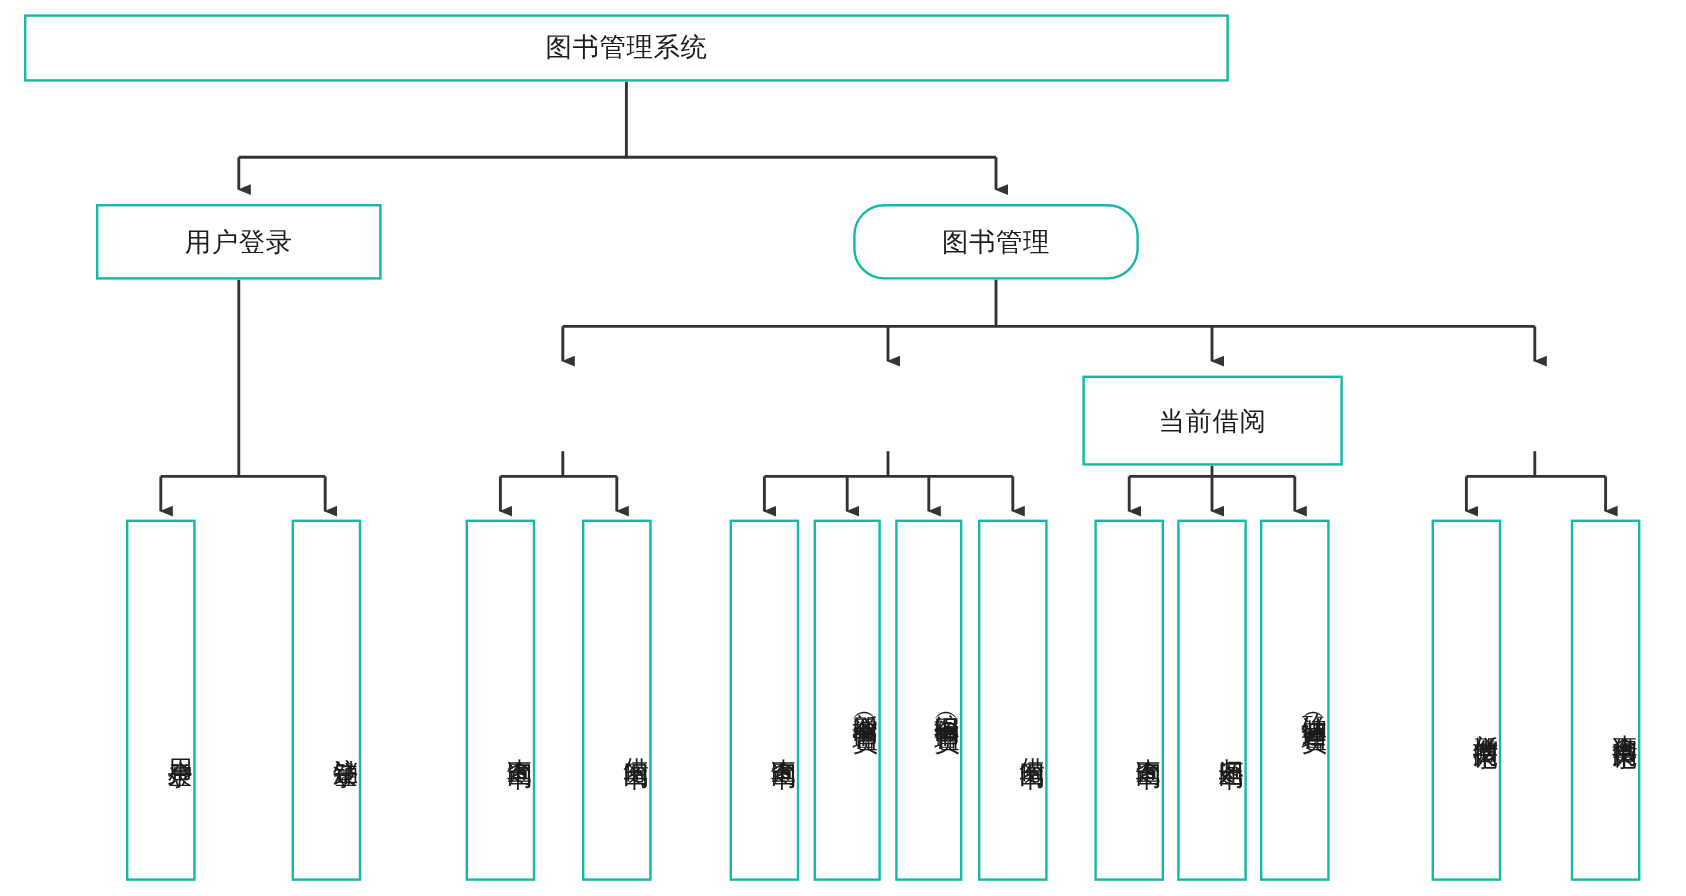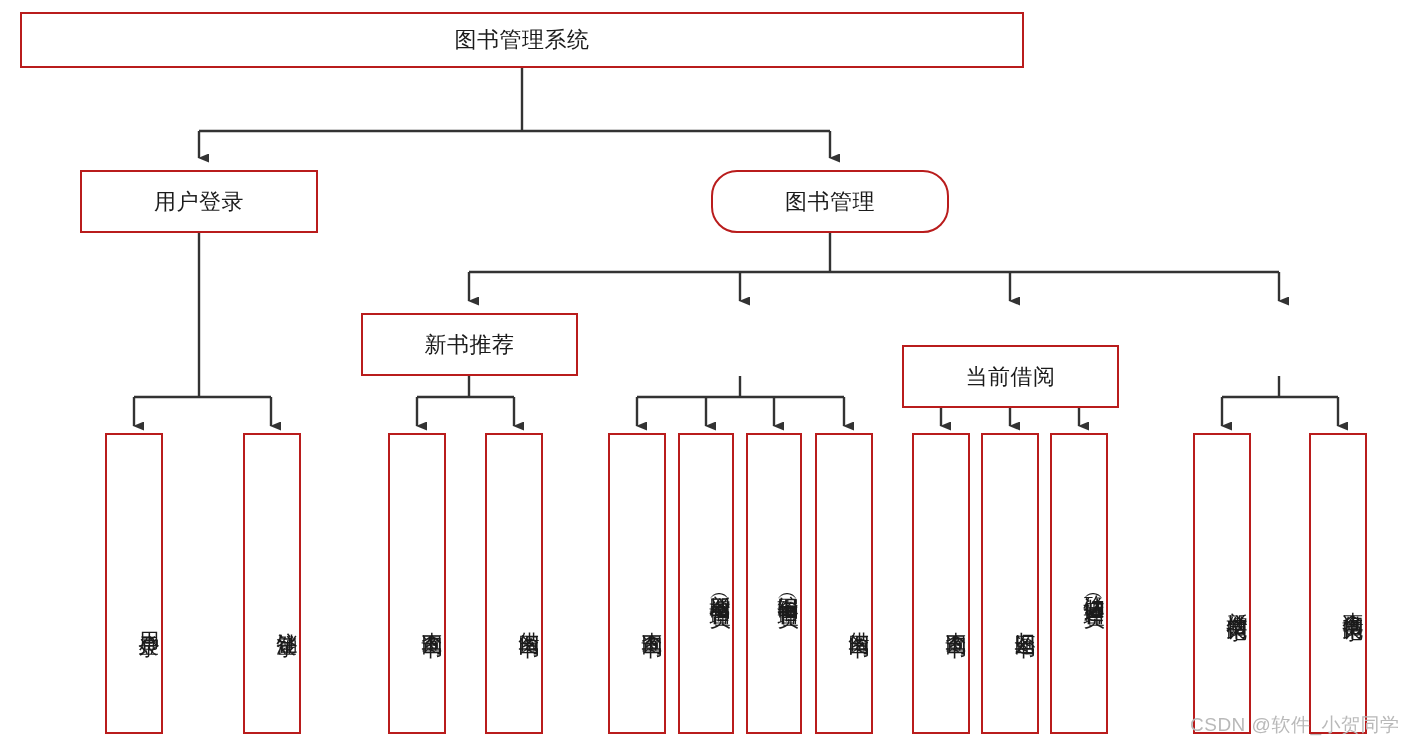--- a/index.html
+++ b/index.html
@@ -22,21 +22,21 @@
     position: absolute;
     left: 0;
     top: 0;
     width: 1405px;
     height: 747px;
     pointer-events: none;
   }
   .node {
     position: absolute;
     box-sizing: border-box;
-    border: 2px solid #b91c1c;
+    border: 2px solid #14b8a6;
     background: #ffffff;
     display: flex;
     align-items: center;
     justify-content: center;
     color: #1b1b1b;
     text-align: center;
     line-height: 1.18;
     letter-spacing: 0.5px;
   }
   .node.horizontal {
@@ -117,36 +117,34 @@
       <path d="M1222,397 L1222,426" marker-end="url(#arrowhead)"></path>
       <path d="M1338,397 L1338,426" marker-end="url(#arrowhead)"></path>
     </g>
   </svg>
 
   <div class="node horizontal" style="left:20px; top:12px; width:1004px; height:56px;">图书管理系统</div>
 
   <div class="node horizontal" style="left:80px; top:170px; width:238px; height:63px;">用户登录</div>
   <div class="node horizontal" style="left:711px; top:170px; width:238px; height:63px;border-radius:26px;">图书管理</div>
 
-  <div class="node horizontal" style="left:361px; top:313px; width:217px; height:63px;">新书推荐</div>
-  <div class="node horizontal" style="left:902px; top:313px; width:217px; height:63px;margin-top:32px;">当前借阅</div>
+  <div class="node horizontal" style="left:902px; top:313px; width:217px; height:75px;">当前借阅</div>
 
   <div class="node vertical" style="left:105px; top:433px; width:58px; height:301px; padding-top:70px;">用户登录</div>
   <div class="node vertical" style="left:243px; top:433px; width:58px; height:301px; padding-top:70px;">注销登录</div>
 
   <div class="node vertical" style="left:388px; top:433px; width:58px; height:301px; padding-top:70px;">查询图书</div>
   <div class="node vertical" style="left:485px; top:433px; width:58px; height:301px; padding-top:70px;">借阅图书</div>
 
   <div class="node vertical" style="left:608px; top:433px; width:58px; height:301px; padding-top:70px;">查询图书</div>
   <div class="node vertical top-heavy" style="left:678px; top:433px; width:56px; height:301px;">新增图书（管理员）</div>
   <div class="node vertical top-heavy" style="left:746px; top:433px; width:56px; height:301px;">编辑图书（管理员）</div>
   <div class="node vertical" style="left:815px; top:433px; width:58px; height:301px; padding-top:70px;">借阅图书</div>
 
   <div class="node vertical" style="left:912px; top:433px; width:58px; height:301px; padding-top:70px;">查询图书</div>
   <div class="node vertical" style="left:981px; top:433px; width:58px; height:301px; padding-top:70px;">归还图书</div>
   <div class="node vertical top-heavy" style="left:1050px; top:433px; width:58px; height:301px;">确认归还（管理员）</div>
 
   <div class="node vertical" style="left:1193px; top:433px; width:58px; height:301px; padding-top:34px;">新增借阅记录</div>
   <div class="node vertical" style="left:1309px; top:433px; width:58px; height:301px; padding-top:34px;">查询借阅记录</div>
 
-  <div class="watermark" style="left:1190px; top:712px;">CSDN @软件_小贺同学</div>
 
 </div>
 
 </body></html>

